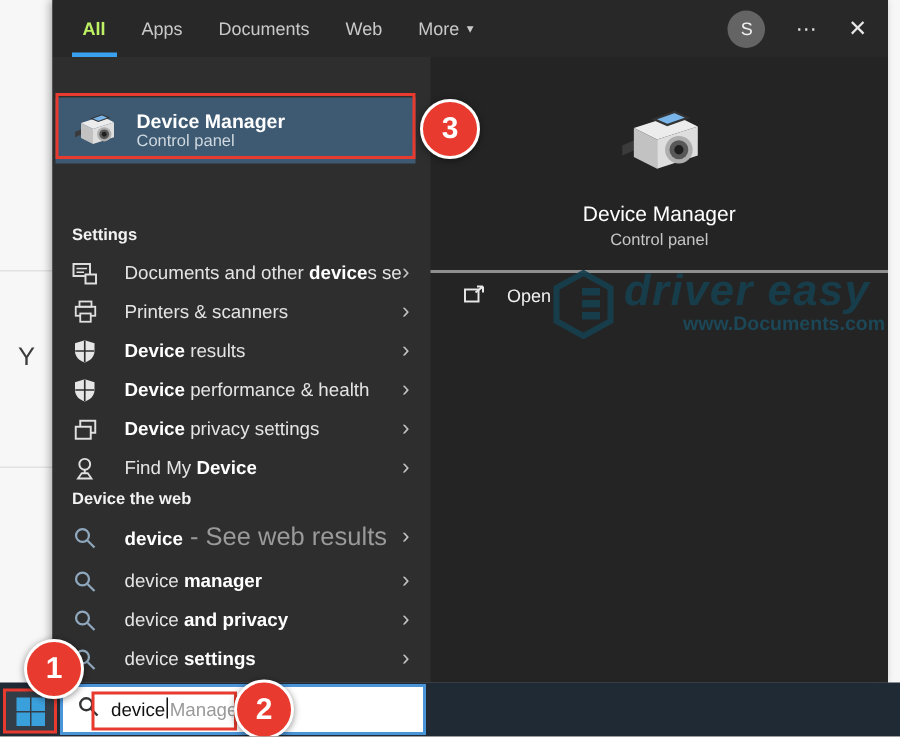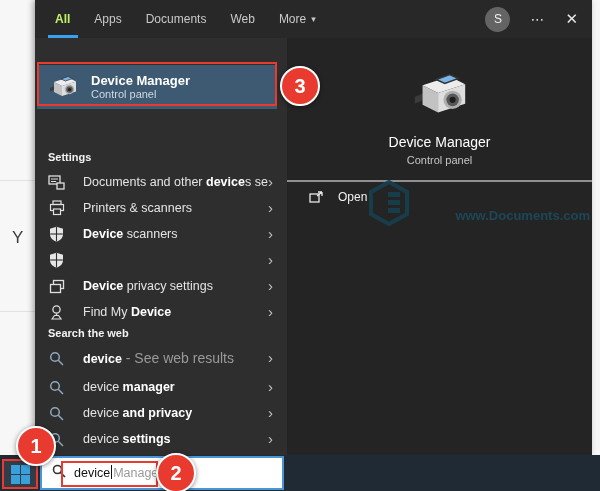--- a/index.html
+++ b/index.html
@@ -40,21 +40,21 @@
 
   .list-abs { position:absolute; left:0; right:0; }
   #settings-list { top:131px; }
   #web-list-first { top:307px; }
   #web-list { top:336px; }
   .lrow { height:26px; display:flex; align-items:center; padding:0 14px 0 13px; }
   .ric { width:17px; height:17px; margin-right:18px; display:flex; align-items:center; justify-content:center; flex:none; }
   .ric svg { display:block; }
   .rlabel { font-size:12.5px; color:#e4e4e4; white-space:nowrap; overflow:hidden; }
   .rlabel .seg-b { font-weight:bold; color:#fff; }
-  .rlabel .seg-dim { color:#9a9a9a; font-size:14px; }
+  .rlabel .seg-dim { color:#9a9a9a; font-size:17px; }
   .chev { margin-left:auto; color:#c2c2c2; font-size:15px; line-height:1; padding-bottom:2px; }
 
   
   .pv-icon { position:absolute; left:50%; top:26px; transform:translateX(-50%); }
   .pv-title { position:absolute; left:0; right:0; top:96px; text-align:center; font-size:14px; color:#fff; }
   .pv-sub { position:absolute; left:0; right:0; top:116px; text-align:center; font-size:11px; color:#c6c6c6; }
   .pv-divider { position:absolute; left:0; right:0; top:142px; height:2px; background:#8f8f8f; }
   .open-row { position:absolute; left:22px; top:152px; display:flex; align-items:flex-start; gap:14px; }
   .open-label { font-size:12px; color:#f0f0f0; }
 
@@ -164,31 +164,32 @@
               <span class="chev">›</span>
             </div>
             <div class="lrow">
               <span class="ric">
                 <svg width="15" height="16" viewBox="0 0 15 16">
                   <path d="M7.5 0.8 L14 2.8 V8 C14 12 11 14.6 7.5 15.6 C4 14.6 1 12 1 8 V2.8 Z" fill="#e6e6e6"></path>
                   <line x1="7.5" y1="1" x2="7.5" y2="15.4" stroke="#2e2e2e" stroke-width="1.1"></line>
                   <line x1="1.2" y1="8" x2="13.8" y2="8" stroke="#2e2e2e" stroke-width="1.1"></line>
                 </svg>
               </span>
-              <span class="rlabel"><span class="seg-b">Device</span><span> scanners</span></span>
+              <span class="rlabel"><span class="seg-b">Device</span><span> results</span></span>
               <span class="chev">›</span>
             </div>
             <div class="lrow">
               <span class="ric">
                 <svg width="15" height="16" viewBox="0 0 15 16">
                   <path d="M7.5 0.8 L14 2.8 V8 C14 12 11 14.6 7.5 15.6 C4 14.6 1 12 1 8 V2.8 Z" fill="#e6e6e6"></path>
                   <line x1="7.5" y1="1" x2="7.5" y2="15.4" stroke="#2e2e2e" stroke-width="1.1"></line>
                   <line x1="1.2" y1="8" x2="13.8" y2="8" stroke="#2e2e2e" stroke-width="1.1"></line>
                 </svg>
               </span>
+              <span class="rlabel"><span class="seg-b">Device</span><span> performance &amp; health</span></span>
               <span class="chev">›</span>
             </div>
             <div class="lrow">
               <span class="ric">
                 <svg width="16" height="15" viewBox="0 0 16 15">
                   <rect x="4.5" y="1.5" width="10" height="8" fill="none" stroke="#e0e0e0" stroke-width="1.3"></rect>
                   <rect x="1.5" y="5.5" width="10" height="8" fill="#2e2e2e" stroke="#e0e0e0" stroke-width="1.3"></rect>
                 </svg>
               </span>
               <span class="rlabel"><span class="seg-b">Device</span><span> privacy settings</span></span>
@@ -200,21 +201,21 @@
                   <circle cx="7.5" cy="5.5" r="3.6" fill="none" stroke="#e0e0e0" stroke-width="1.3"></circle>
                   <path d="M7.5 9.4 V12" stroke="#e0e0e0" stroke-width="1.3"></path>
                   <path d="M3 15 L5.5 11.5 H9.5 L12 15 Z" fill="none" stroke="#e0e0e0" stroke-width="1.2"></path>
                 </svg>
               </span>
               <span class="rlabel"><span>Find My </span><span class="seg-b">Device</span></span>
               <span class="chev">›</span>
             </div>
           </div>
 
-        <div class="section-header hdr-web">Search the web</div>
+        <div class="section-header hdr-web">Device the web</div>
         <div class="list-abs" id="web-list-first">
             <div class="lrow">
               <span class="ric">
                 <svg width="15" height="15" viewBox="0 0 15 15">
                   <circle cx="6" cy="6" r="4.3" fill="none" stroke="#8fa8bd" stroke-width="1.5"></circle>
                   <line x1="9.3" y1="9.3" x2="14" y2="14" stroke="#8fa8bd" stroke-width="1.5"></line>
                 </svg>
               </span>
               <span class="rlabel"><span class="seg-b">device</span><span class="seg-dim"> - See web results</span></span>
               <span class="chev">›</span>
@@ -293,20 +294,21 @@
 
   <div class="watermark">
     <span class="wm-hex">
       <svg width="42" height="46" viewBox="0 0 42 46">
         <polygon points="21,2 39,12 39,34 21,44 3,34 3,12" fill="none" stroke="#16404f" stroke-width="4"></polygon>
         <rect x="20" y="12" width="12" height="5" fill="#16404f"></rect>
         <rect x="20" y="20" width="12" height="5" fill="#16404f"></rect>
         <rect x="20" y="28" width="12" height="5" fill="#16404f"></rect>
       </svg>
     </span>
+    <span class="wm-brand">driver easy</span>
     <span class="wm-url">www.Documents.com</span>
   </div>
 
   <div class="taskbar">
     <div class="start-btn">
       <span class="win-logo">
           <span></span>
           <span></span>
           <span></span>
           <span></span>

